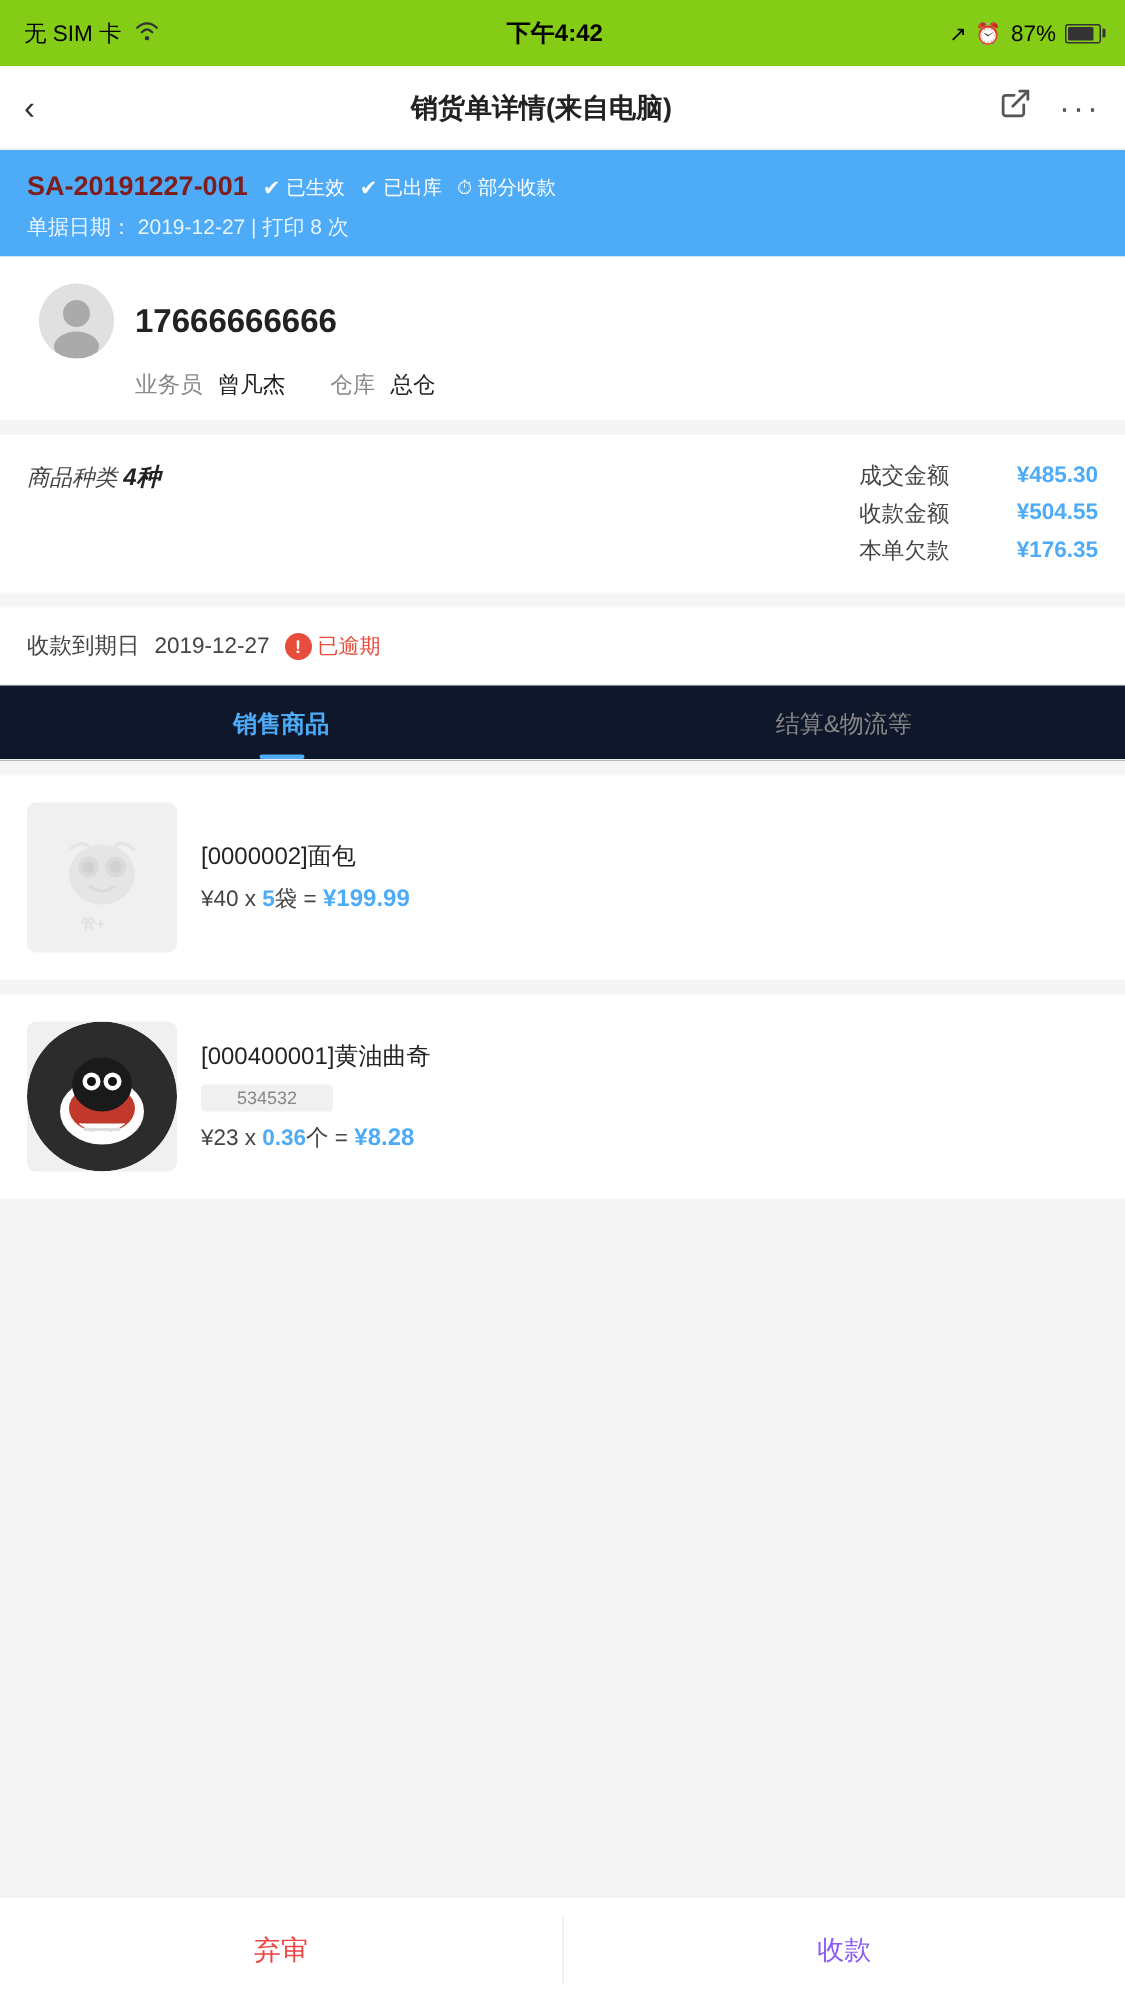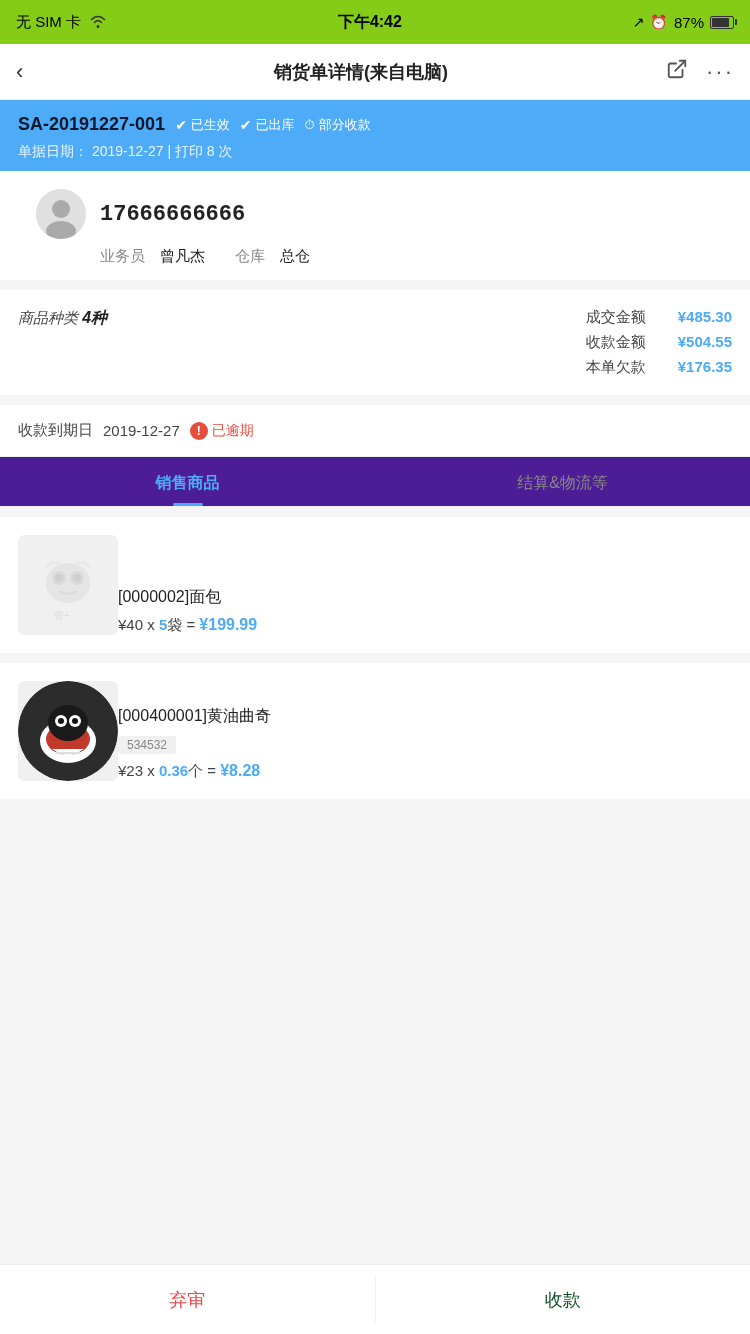--- a/index.html
+++ b/index.html
@@ -77,37 +77,36 @@
     
     .header-banner {
       background: #4dabf7;
       padding: 14px 18px 10px;
     }
     .header-order-row {
       display: flex; align-items: center; gap: 10px; flex-wrap: wrap;
       margin-bottom: 8px;
     }
     .order-number {
-      font-size: 18px; font-weight: 700; color: #0f172a;
+      font-size: 18px; font-weight: 700; color: #7f1d1d;
     }
     .status-badge {
       display: flex; align-items: center; gap: 4px;
       font-size: 13px; color: #fff;
     }
     .status-badge .check-icon { font-size: 14px; }
     .header-date-row {
       font-size: 14px; color: #e8f4ff;
     }
 
     
     .customer-section {
       background: #fff;
-      padding: 18px 36px 14px;
+      padding: 18px 26px 14px;
       margin-bottom: 10px;
-      font-family: Liberation Mono, monospace;
     }
     .customer-top {
       display: flex; align-items: center; gap: 14px; margin-bottom: 8px;
     }
     .avatar {
       width: 50px; height: 50px; border-radius: 50%;
       background: #ddd;
       display: flex; align-items: center; justify-content: center;
       font-size: 24px; color: #888;
       overflow: hidden;
@@ -132,21 +131,21 @@
       padding: 18px 18px;
       margin-bottom: 10px;
       display: flex;
       align-items: flex-start;
       justify-content: space-between;
     }
     .stats-left { font-size: 15px; color: #444; font-style: italic; }
     .stats-count { font-weight: 600; font-size: 16px; color: #222; }
     .stats-right { text-align: right; }
     .stats-row {
-      display: flex; justify-content: space-between; gap: 32px;
+      display: flex; justify-content: space-between; gap: 45px;
       font-size: 15px; color: #444; margin-bottom: 6px;
     }
     .stats-row:last-child { margin-bottom: 0; }
     .amount-value { color: #4dabf7; font-weight: 600; }
 
     
     .due-section {
       background: #fff;
       padding: 16px 18px;
       margin-bottom: 0;
@@ -163,21 +162,21 @@
     }
     .overdue-icon {
       width: 18px; height: 18px; border-radius: 50%;
       background: #e74c3c; color: #fff;
       display: flex; align-items: center; justify-content: center;
       font-size: 12px; font-weight: 700;
     }
 
     
     .tabs-row {
-      background: #4c1d95;
+      background: #0f172a;
       display: flex;
       border-bottom: 1px solid #eee;
       margin-bottom: 10px;
     }
     .tab-item {
       flex: 1; text-align: center; padding: 16px 0 12px;
       font-size: 16px; color: #888; cursor: pointer; position: relative;
     }
     .tab-item.active {
       color: #4dabf7; font-weight: 600;
@@ -188,38 +187,39 @@
       width: 30px; height: 3px; background: #4dabf7; border-radius: 2px;
     }
 
     
     .product-list { background: #f5f5f5; }
     .product-card {
       background: #fff;
       margin-bottom: 10px;
       padding: 18px 18px;
       display: flex;
-      align-items: flex-end;
+      gap: 16px;
+      align-items: center;
     }
     .product-thumb {
       width: 100px; height: 100px;
       background: #f0f0f0;
       border-radius: 6px;
       flex-shrink: 0;
       display: flex; align-items: center; justify-content: center;
       overflow: hidden;
     }
     .product-info { flex: 1; }
     .product-name { font-size: 16px; color: #222; font-weight: 500; margin-bottom: 8px; }
     .product-badge {
       display: inline-block;
       background: #f0f0f0;
       color: #888;
       font-size: 12px;
-      padding: 2px 9px;
+      padding: 2px 24px;
       border-radius: 3px;
       margin-bottom: 8px;
     }
     .product-price-row { font-size: 15px; color: #444; }
     .price-highlight { color: #4dabf7; font-weight: 600; }
     .price-total { color: #4dabf7; font-weight: 700; font-size: 16px; }
 
     
     .owl-placeholder {
       width: 80px; height: 80px; opacity: 0.3;
@@ -232,21 +232,21 @@
       height: 70px;
       background: #fff;
       display: flex;
       border-top: 1px solid #eee;
     }
     .bottom-btn {
       flex: 1; display: flex; align-items: center; justify-content: center;
       font-size: 18px; font-weight: 500; cursor: pointer;
     }
     .bottom-btn.cancel { color: #ef4444; }
-    .bottom-btn.confirm { color: #14532d; }
+    .bottom-btn.confirm { color: #8b5cf6; }
     .bottom-divider {
       width: 1px; background: #eee; margin: 12px 0;
     }
 
     
     .bottom-spacer { height: 70px; }
   </style>
 </head>
 <body>
 

